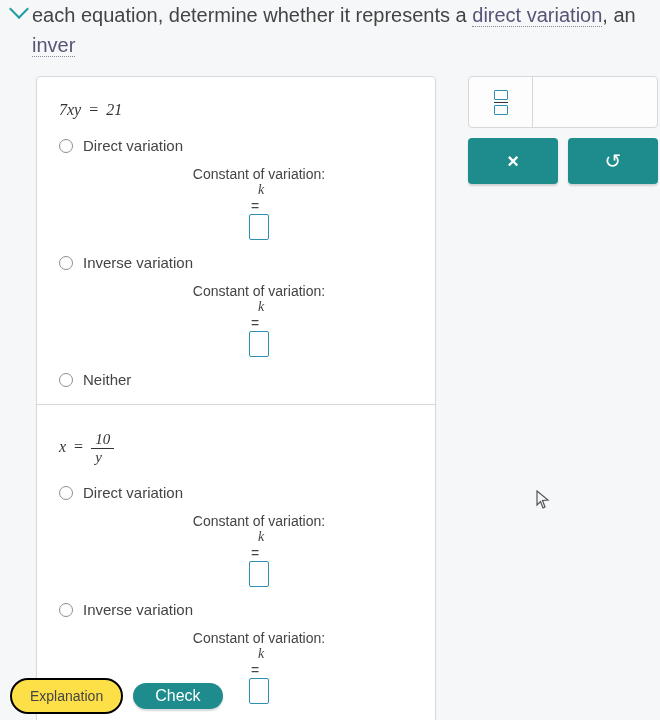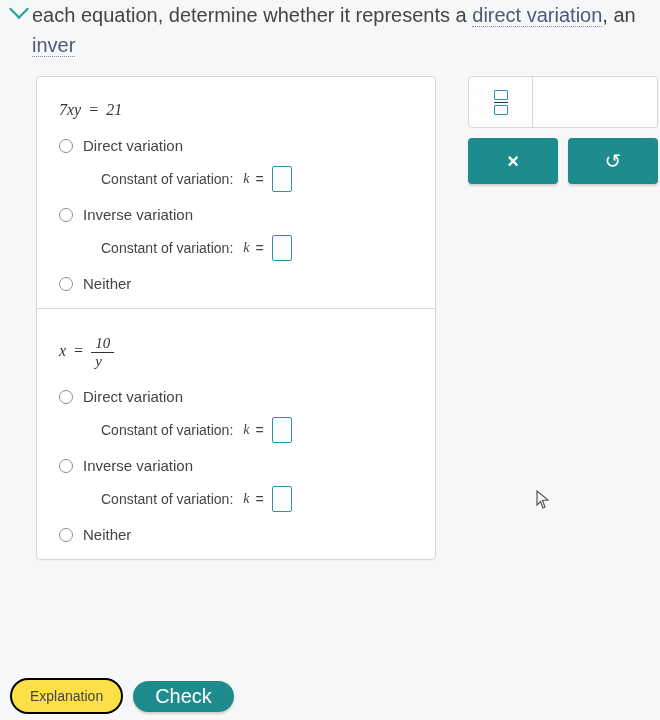--- a/index.html
+++ b/index.html
@@ -68,20 +68,21 @@
     border-radius: 50%;
     margin-right: 10px;
     flex-shrink: 0;
   }
   .sub-row {
     margin: 0 0 14px 46px;
     font-size: 14px;
     color: #444;
     display: flex;
     align-items: center;
+    flex-direction: column;
   }
   .k-label { font-family: Georgia, serif; font-style: italic; margin: 0 6px 0 10px; }
   .k-equals { font-style: normal; margin-right: 8px; }
   .input-box {
     width: 20px; height: 26px;
     border: 1.5px solid #2E8FB2;
     border-radius: 2px;
     background: #fff;
   }
   .toolbox {
@@ -139,21 +140,21 @@
     background: #fde047;
     font-size: 14px;
     color: #444;
   }
   .btn-solid {
     padding: 4px 22px;
     border: none;
     border-radius: 20px;
     background: #1E8C8C;
     color: #fff;
-    font-size: 20px;
+    font-size: 16px;
     box-shadow: 0 2px 2px rgba(0,0,0,0.15);
   }
   .cursor {
     position:absolute;
     left: 536px; top: 490px;
     width: 14px; height: 20px;
     pointer-events: none;
   }
   .q2 { padding-top: 20px; }
 </style>

